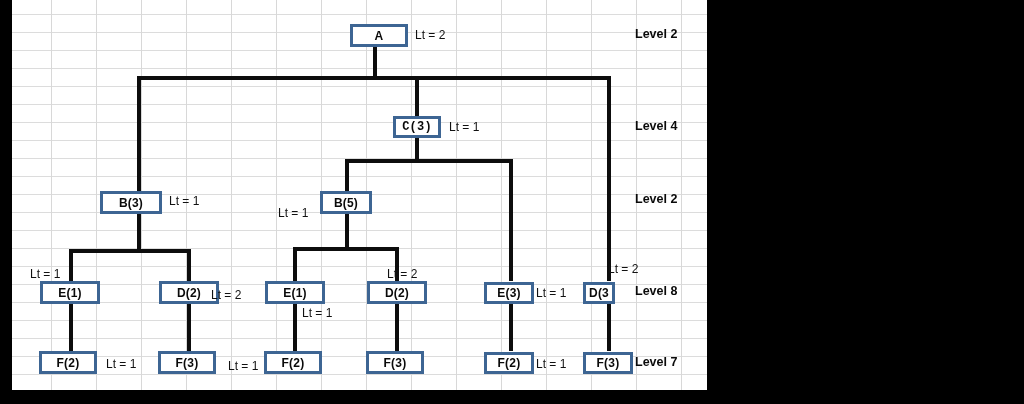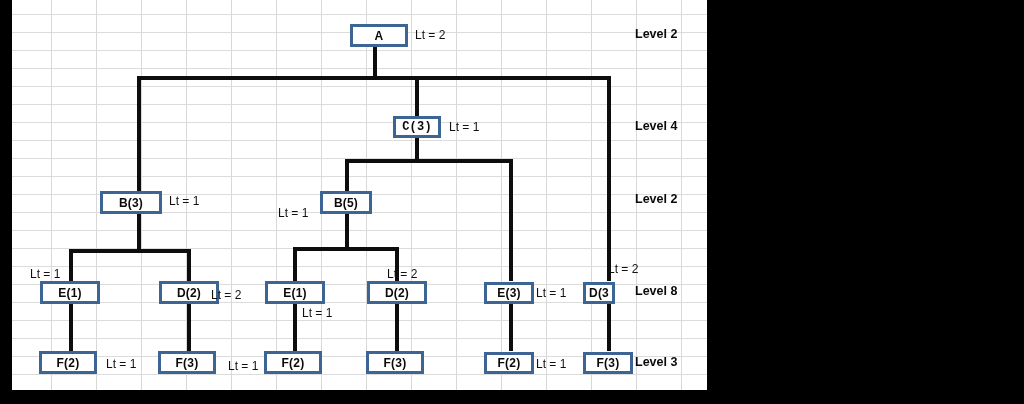--- a/index.html
+++ b/index.html
@@ -109,19 +109,19 @@
     <div class="wt" style="left:596px; top:262px;">Lt = 2</div>
 
     <div class="wt" style="left:94px;  top:357px;">Lt = 1</div>
     <div class="wt" style="left:216px; top:359px;">Lt = 1</div>
     <div class="wt" style="left:524px; top:357px;">Lt = 1</div>
 
     <div class="lvl" style="left:623px; top:27px;">Level 2</div>
     <div class="lvl" style="left:623px; top:119px;">Level 4</div>
     <div class="lvl" style="left:623px; top:192px;">Level 2</div>
     <div class="lvl" style="left:623px; top:284px;">Level 8</div>
-    <div class="lvl" style="left:623px; top:355px;">Level 3</div>
+    <div class="lvl" style="left:623px; top:355px;">Level 7</div>
   </div>
 
   <div id="gutter"></div>
   <div id="rightblack"></div>
   <div id="bottomstrip"></div>
 </div>
 
 </body></html>

